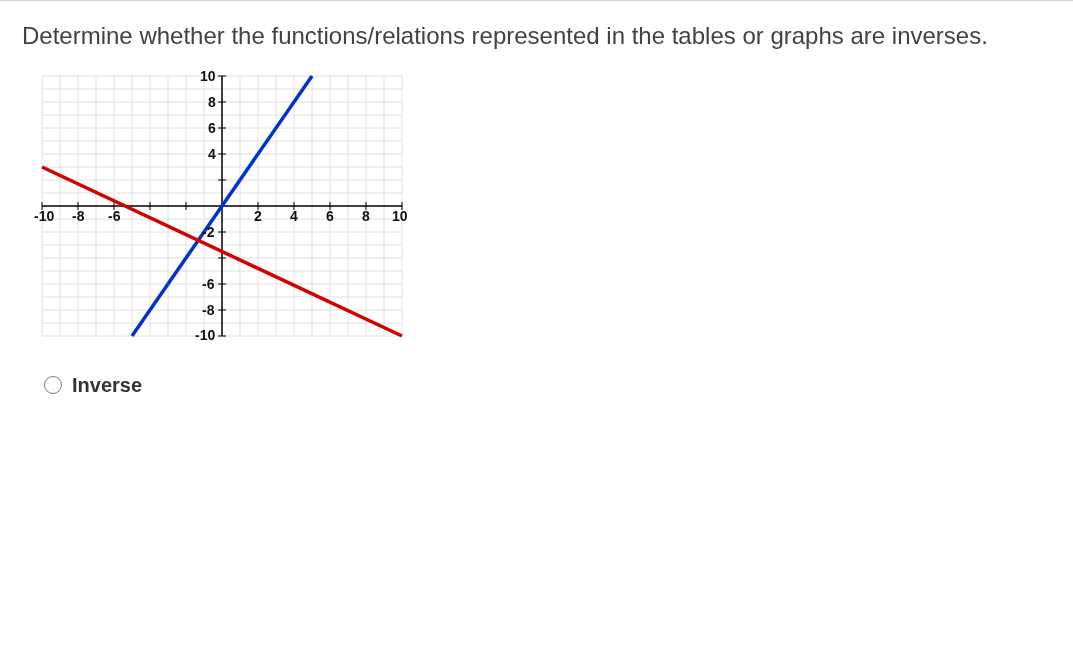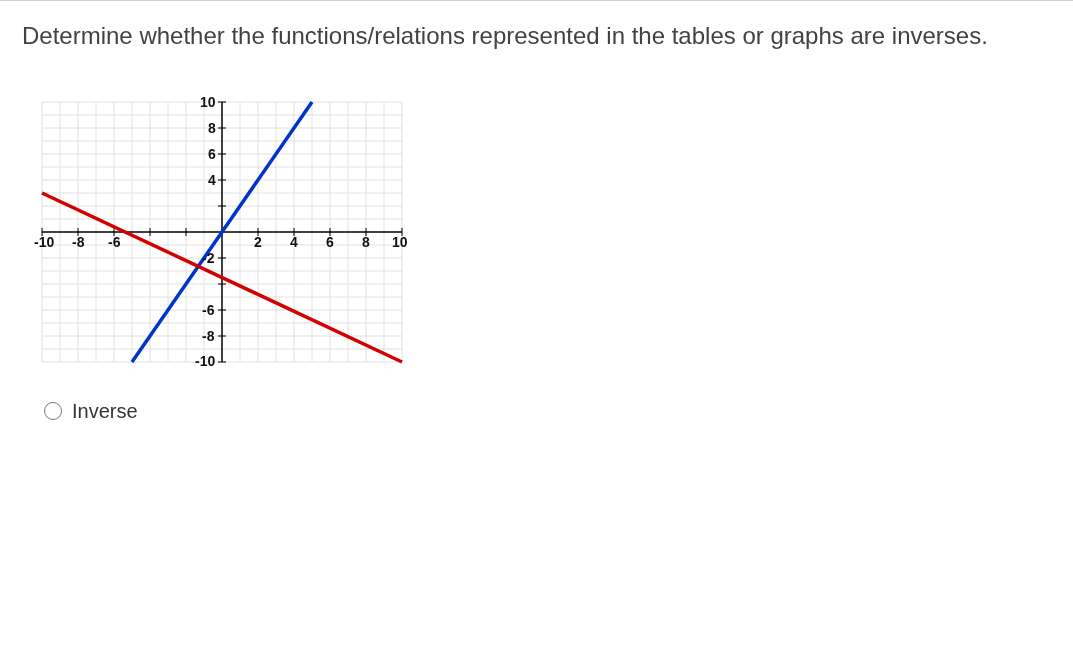--- a/index.html
+++ b/index.html
@@ -6,31 +6,32 @@
     font-family: Arial, Helvetica, sans-serif;
     margin: 0;
     padding: 18px 22px;
     color: #3a3a3a;
     border-top: 1px solid #d0d0d0;
   }
   .question-text {
     font-size: 24px;
     line-height: 1.45;
     color: #424242;
-    margin-bottom: 38px;
+    margin-bottom: 12px;
   }
   .graph-wrap {
     position: relative;
     width: 400px;
     height: 280px;
     margin-bottom: 28px;
   }
   svg { display: block; }
   .options {
     margin-left: 22px;
+    font-weight: bold;
   }
   .option {
     display: flex;
     align-items: center;
     margin: 10px 0 18px 0;
     font-size: 20px;
     color: #333;
     cursor: pointer;
   }
   .radio {

